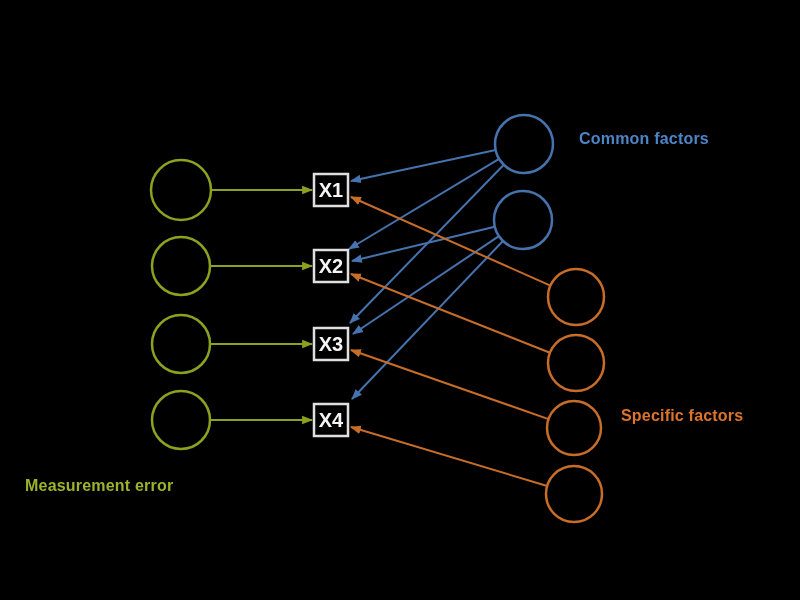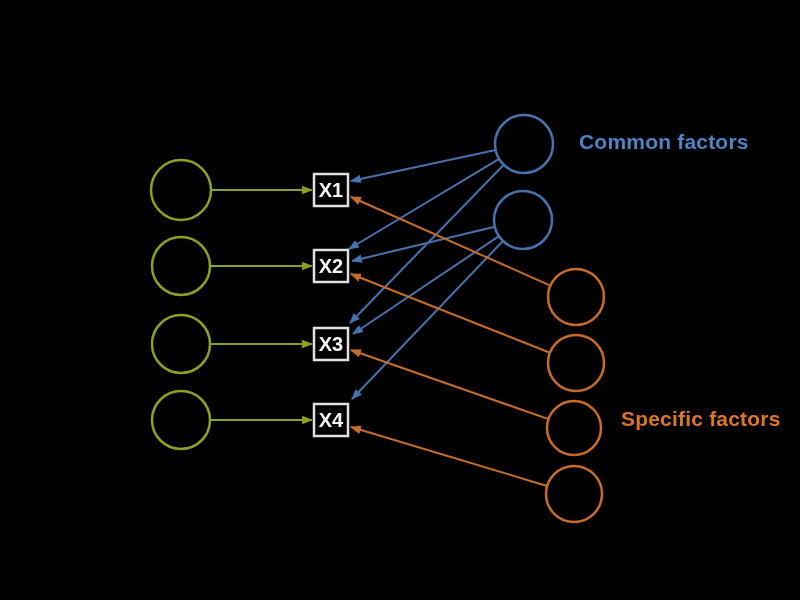--- a/index.html
+++ b/index.html
@@ -13,21 +13,21 @@
     position: relative;
     width: 800px; height: 600px;
     background: #000000;
   }
   .slide svg {
     position: absolute;
     left: 0; top: 0;
   }
   .group-label {
     position: absolute;
-    font-size: 21px;
+    font-size: 16px;
     font-weight: 600;
     letter-spacing: 0.2px;
     white-space: nowrap;
     user-select: none;
   }
   .label-common  { left: 579px; top: 130px; }
   .label-specific{ left: 621px; top: 372px; margin-top: 35px; }
   .label-error   { left: 25px;  top: 477px; }
   .box-label {
     font-family: "Liberation Sans", sans-serif;
@@ -83,13 +83,14 @@
       <rect x="314" y="328" width="34" height="32" fill="#000000" stroke="#e0e0e0" stroke-width="2.5"></rect>
       <text x="331" y="351" class="box-label" fill="#f5f5f5">X3</text>
       <rect x="314" y="404" width="34" height="32" fill="#000000" stroke="#e0e0e0" stroke-width="2.5"></rect>
       <text x="331" y="427" class="box-label" fill="#f5f5f5">X4</text>
     </svg>
 
   <div class="group-label label-common" style="color: rgb(77, 132, 198);">Common factors</div>
 
   <div class="group-label label-specific" style="color: rgb(220, 117, 42);">Specific factors</div>
 
+  <div class="group-label label-error" style="color: rgb(156, 179, 42);">Measurement error</div>
 </div>
 
 </body></html>

